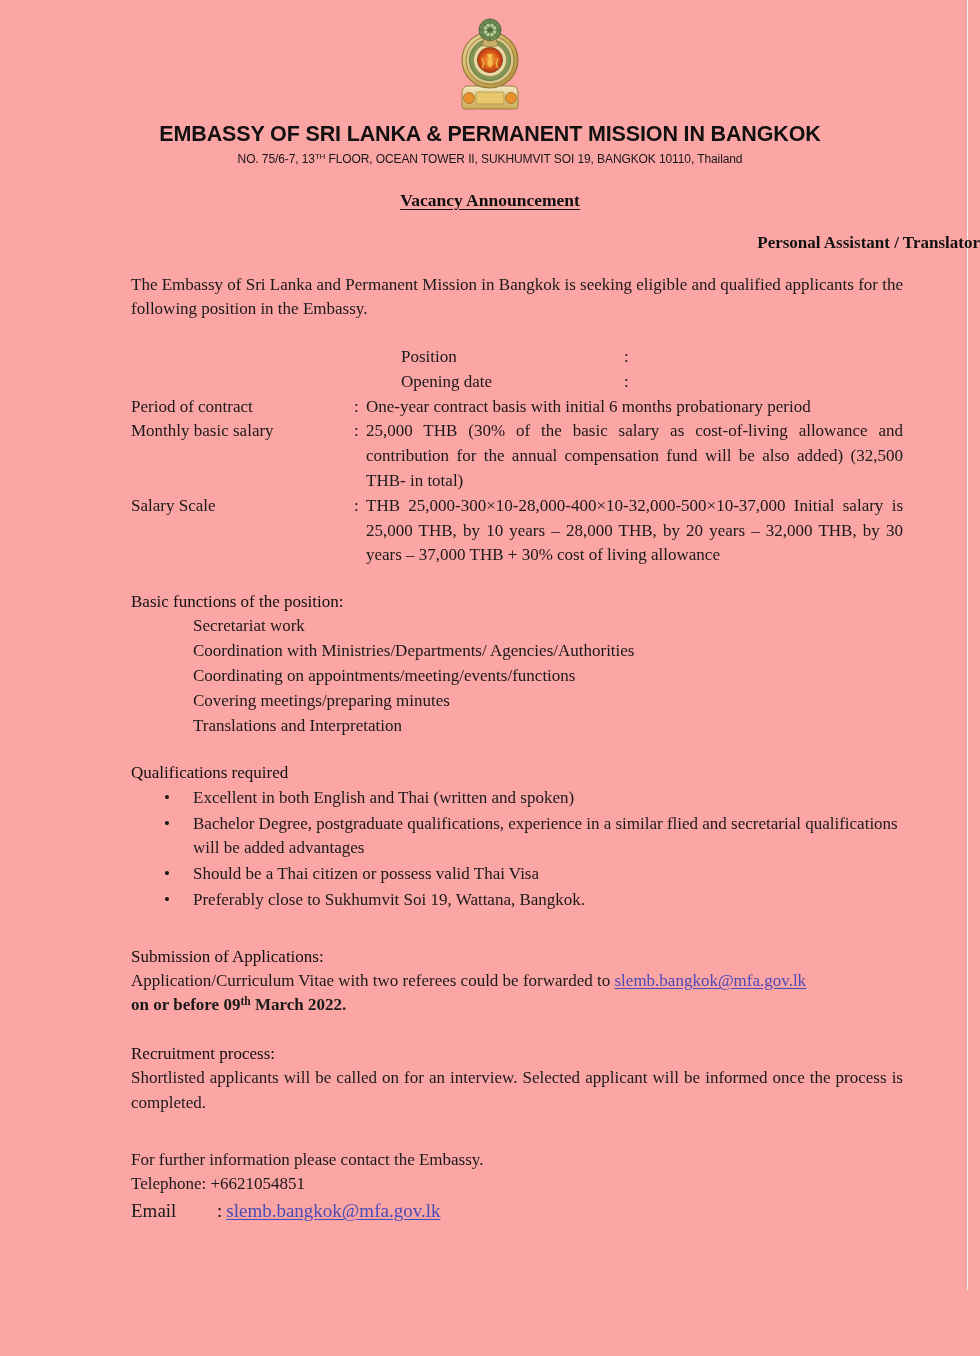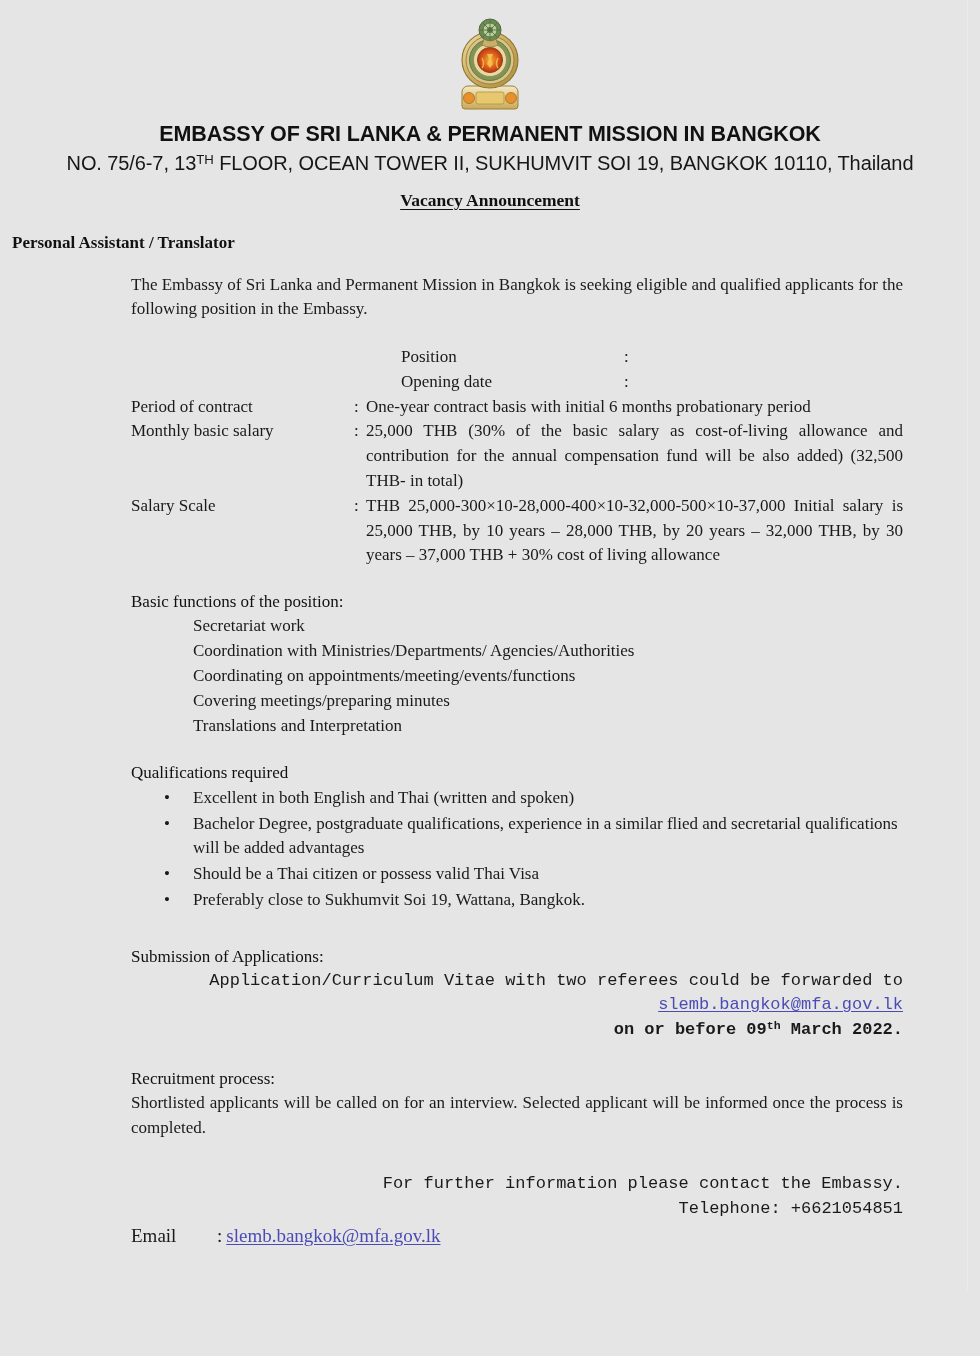--- a/index.html
+++ b/index.html
@@ -8,21 +8,21 @@
     background: #ffffff;
   }
   body {
     font-family: "Liberation Serif", serif;
     color: #1a1a1a;
   }
   .page {
     position: relative;
     width: 980px;
     height: 1356px;
-    background: #e5e5e5;
+    background: #fca5a5;
     box-sizing: border-box;
     overflow: hidden;
   }
   .page-edge {
     position: absolute;
     top: 0;
     right: 12px;
     width: 1px;
     height: 1290px;
     background: #ececec;
@@ -54,21 +54,21 @@
   }
   .org-name {
     font-size: 21.5px;
     font-weight: bold;
     letter-spacing: -0.15px;
     color: #111111;
     line-height: 1.15;
     white-space: nowrap;
   }
   .org-address {
-    font-size: 20px;
+    font-size: 12px;
     font-weight: 500;
     color: #171717;
     margin-top: 5px;
     letter-spacing: -0.1px;
     white-space: nowrap;
   }
   .org-address sup {
     font-size: 0.66em;
     vertical-align: 0.45em;
   }
@@ -86,21 +86,21 @@
   }
   .doc-title span {
     text-decoration: underline;
     text-underline-offset: 3px;
   }
   .doc-subtitle {
     position: absolute;
     left: 0;
     right: 0;
     top: 233px;
-    text-align: left;
+    text-align: right;
     font-size: 17px;
     font-weight: bold;
     color: #111;
     padding-left: 12px;
   }
 
   
   .content {
     position: absolute;
     left: 131px;
@@ -191,21 +191,21 @@
     line-height: 1.46;
   }
 
   .para {
     font-size: 17px;
     line-height: 1.46;
     text-align: justify;
     text-justify: inter-word;
     color: #1a1a1a;
   }
-  .para.nojust { text-align: right; font-family: Liberation Mono, monospace; }
+  .para.nojust { text-align: left; }
   .bold { font-weight: bold; }
 
   a.maillink, .maillink {
     color: #4b4bb5;
     text-decoration: underline;
     text-underline-offset: 2px;
   }
   sup.ord {
     font-size: 0.68em;
     vertical-align: 0.42em;

